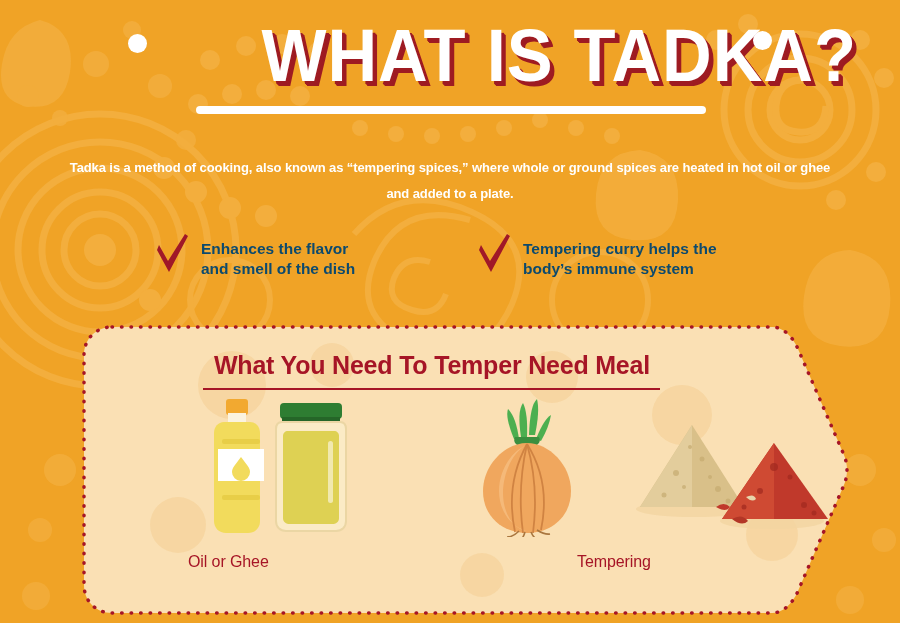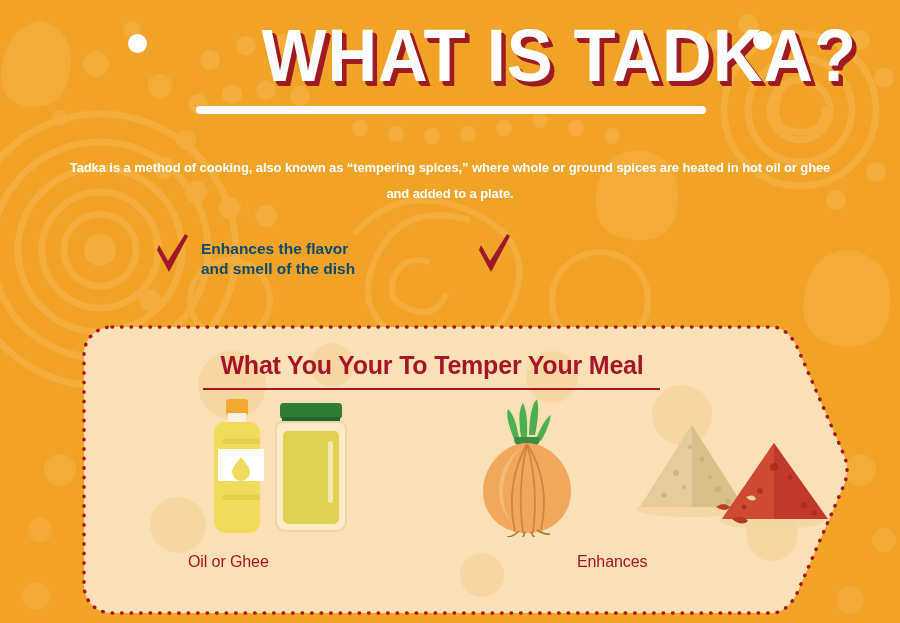--- a/index.html
+++ b/index.html
@@ -302,20 +302,22 @@
         <path d="M2 16 L4 11 L13 27 L30 0 L33 2 L14 38 Z" fill="#A01828"></path>
       </svg>
       <div class="benefit-text">Enhances the flavor
 and smell of the dish</div>
     </div>
 
     <div class="benefit two">
       <svg class="check-icon" viewBox="0 0 34 40">
         <path d="M2 16 L4 11 L13 27 L30 0 L33 2 L14 38 Z" fill="#A01828"></path>
       </svg>
+      <div class="benefit-text">Tempering curry helps the
+body’s immune system</div>
     </div>
 
   </div>
 
   <div class="panel-wrap">
 
     <svg class="panel-svg" viewBox="0 0 800 290">
       <path id="panelShape" d="M30 2 H690 C700 2 710 10 716 24
                L762 130 C766 140 766 150 762 160
                L716 266 C710 280 700 288 690 288
@@ -328,21 +330,21 @@
         <circle cx="470" cy="52" r="26"></circle>
         <circle cx="600" cy="90" r="30"></circle>
         <circle cx="96" cy="200" r="28"></circle>
         <circle cx="690" cy="210" r="26"></circle>
         <circle cx="400" cy="250" r="22"></circle>
       </g>
     </svg>
 
     <div class="panel-content">
 
-      <div class="panel-title">What You Your To Temper Your Meal</div>
+      <div class="panel-title">What You Need To Temper Need Meal</div>
       <div class="panel-title-rule"></div>
 
       <div class="items">
 
         <div class="item oil">
           <div class="art">
             <svg width="160" height="140" viewBox="0 0 160 140">
 
               <rect x="28" y="2" width="22" height="16" rx="3" fill="#F2A930"></rect>
               <rect x="30" y="16" width="18" height="9" fill="#FBF3DF"></rect>
@@ -432,19 +434,19 @@
                   <circle cx="182" cy="116" r="2.5"></circle>
               </g>
 
               <g>
                 <path d="M84 110 q8 -6 14 0 q-4 6 -14 0 z" fill="#C0392B"></path>
                 <path d="M100 122 q10 -6 16 2 q-6 6 -16 -2 z" fill="#B33626"></path>
                 <path d="M114 100 q8 -4 10 2 q-4 4 -10 -2 z" fill="#E8D5AC"></path>
               </g>
             </svg>
           </div>
-          <div class="item-label">Enhances</div>
+          <div class="item-label">Tempering</div>
         </div>
 
       </div>
     </div>
   </div>
 </div>
 
 </body></html>

